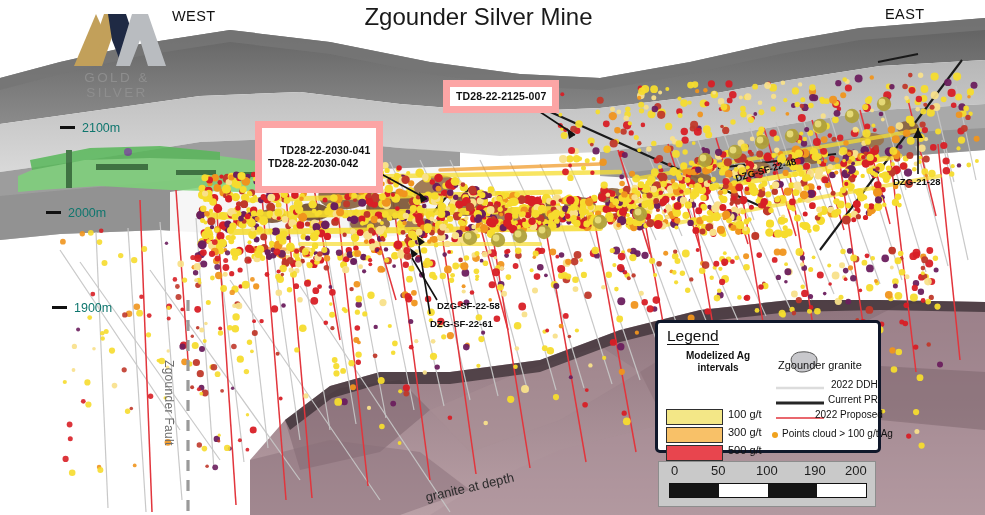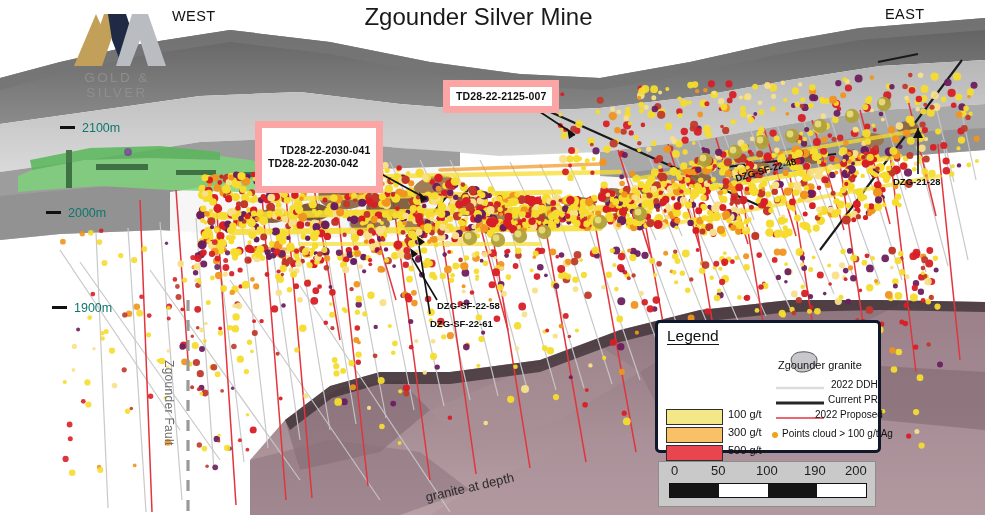--- a/index.html
+++ b/index.html
@@ -2738,20 +2738,22 @@
   <div class="plain" style="left:437px;top:300px">DZG-SF-22-58</div>
   <div class="plain" style="left:430px;top:318px">DZG-SF-22-61</div>
   <div class="plain" style="left:893px;top:176px">DZG-21-28</div>
   <div class="rot-hole" style="left:734px;top:173px">DZG-SF-22-48</div>
 
   <div class="rot-fault" style="left:176px;top:360px">Zgounder Fault</div>
   <div class="rot-granite" style="left:424px;top:490px">granite at depth</div>
 
   <div id="legend">
     <div class="lg-title">Legend</div>
+    <div class="lg-sub" style="white-space:pre">Modelized Ag
+intervals</div>
 
     <div class="sw-row" style="top:52px">
       <span class="sw" style="background: rgb(243, 231, 135);"></span>
       <span class="sw-lb">100 g/t</span>
     </div>
     <div class="sw-row" style="top:70px">
       <span class="sw" style="background: rgb(248, 193, 104);"></span>
       <span class="sw-lb">300 g/t</span>
     </div>
     <div class="sw-row" style="top:88px">

